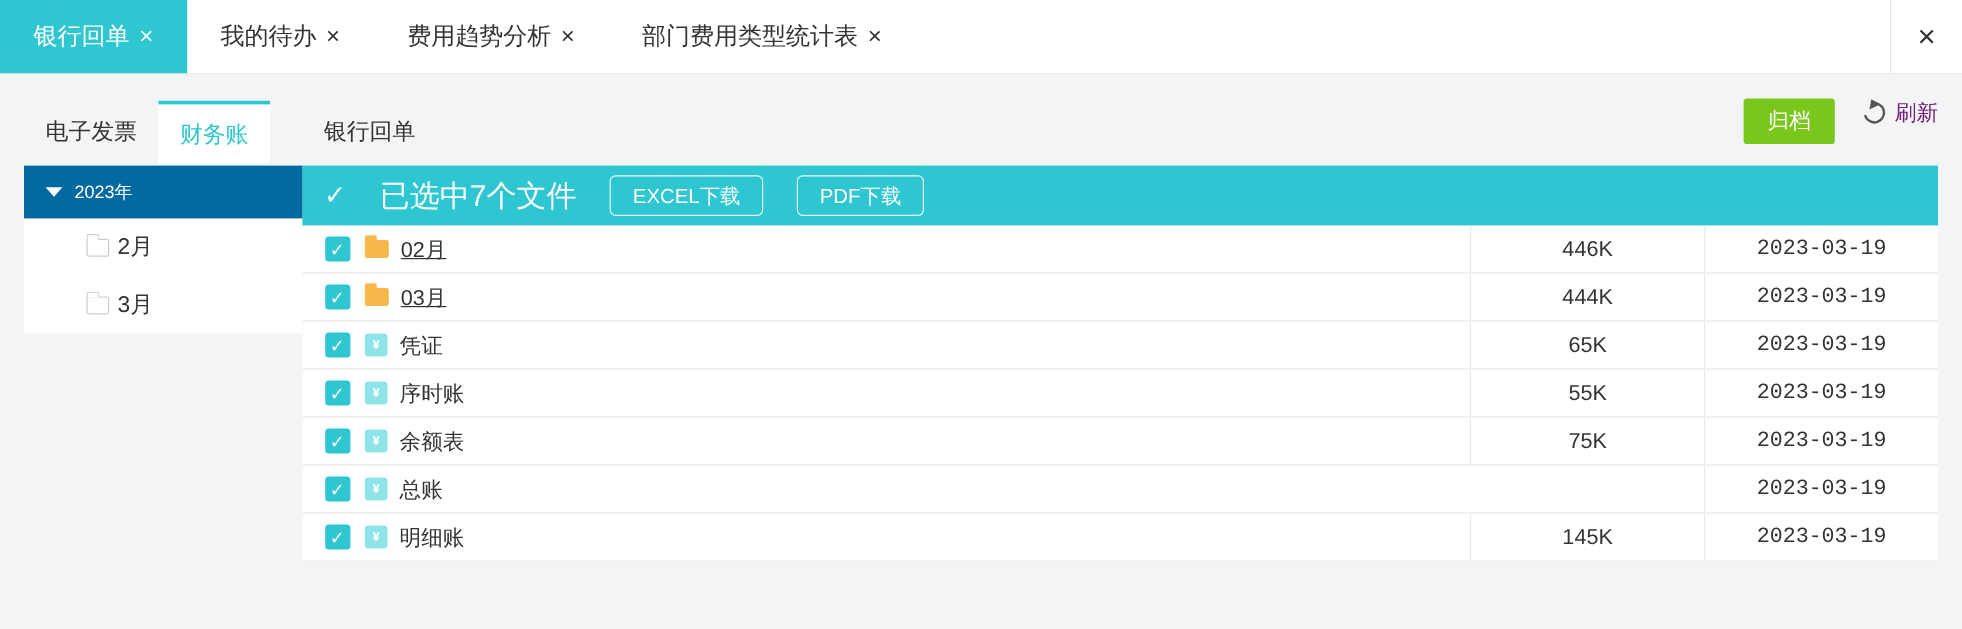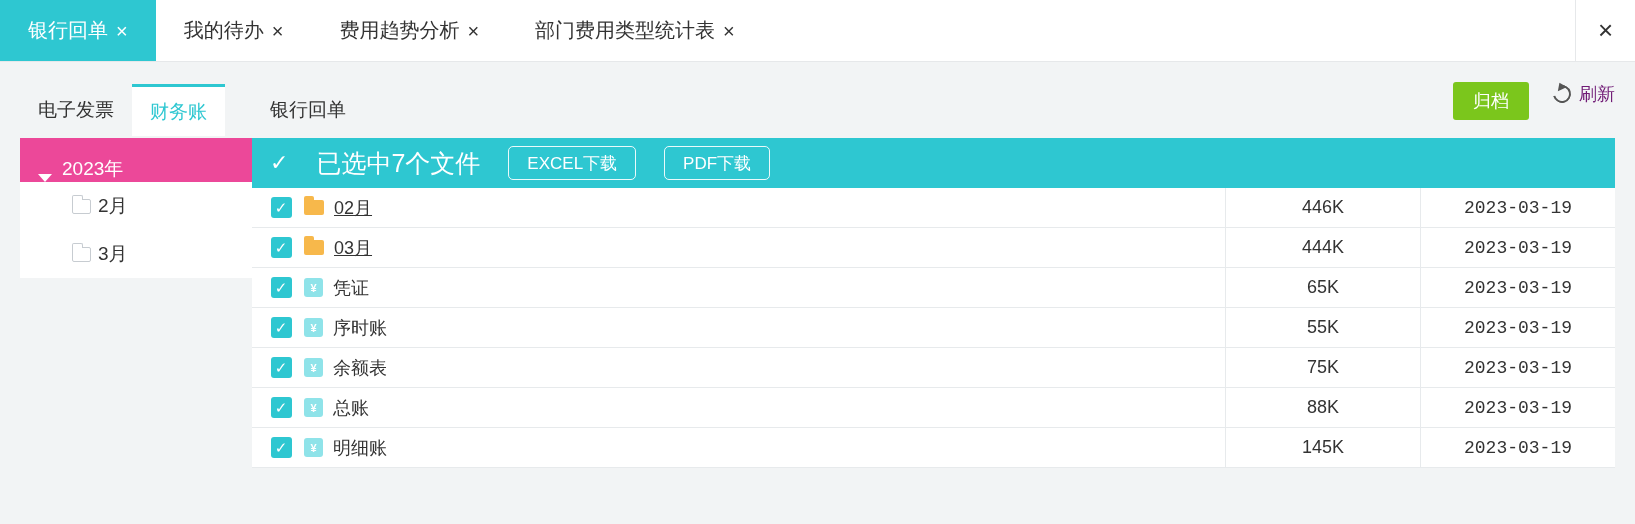--- a/index.html
+++ b/index.html
@@ -82,27 +82,27 @@
   }
   .subtab.active {
     background: #fff;
     color: #2ec7d1;
     border-top: 3px solid #2ec7d1;
   }
   .tree {
     background: #fff;
   }
   .tree-root {
-    background: #ec4899;
+    background: #0369a1;
     color: #fff;
     height: 44px;
     display: flex;
-    align-items: flex-end;
+    align-items: center;
     padding-left: 42px;
-    font-size: 19px;
+    font-size: 15px;
     position: relative;
   }
   .tree-root .triangle {
     position: absolute;
     left: 18px;
     width: 0; height: 0;
     border-left: 7px solid transparent;
     border-right: 7px solid transparent;
     border-top: 8px solid #fff;
   }
@@ -442,21 +442,20 @@
       </div>
 
       <div class="file-row">
         <div class="cell-check">
           <div class="checkbox-on">✓</div>
         </div>
         <div class="cell-name">
           <span class="file-icon">¥</span>
           <span>总账</span>
         </div>
-        <div class="cell-size">88K</div>
         <div class="cell-date">2023-03-19</div>
       </div>
 
       <div class="file-row">
         <div class="cell-check">
           <div class="checkbox-on">✓</div>
         </div>
         <div class="cell-name">
           <span class="file-icon">¥</span>
           <span>明细账</span>

